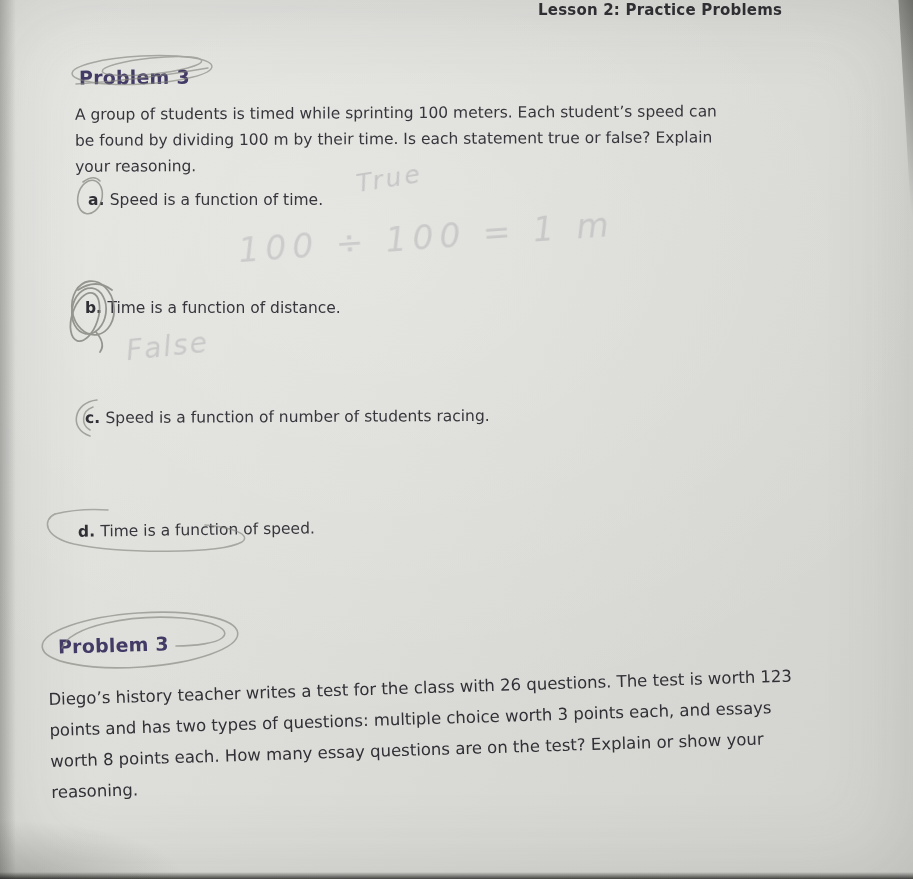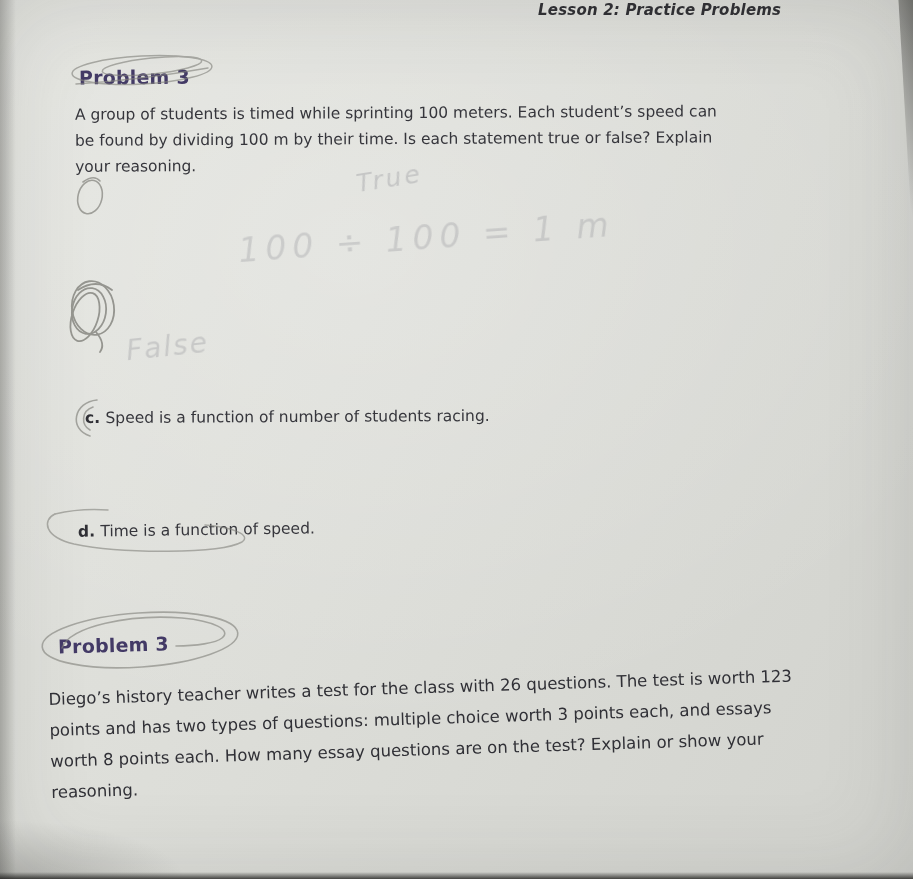--- a/index.html
+++ b/index.html
@@ -24,21 +24,21 @@
   .edge-right-top{position:absolute;right:0;top:0;width:28px;height:250px;
     background:linear-gradient(255deg, rgba(50,50,47,.60), rgba(50,50,47,0) 62%);
     clip-path:polygon(100% 0, 48% 0, 100% 100%);}
   .edge-bottom{position:absolute;left:0;right:0;bottom:0;height:7px;
     background:linear-gradient(0deg, rgba(28,28,26,.78), rgba(28,28,26,0));}
   .edge-bl{position:absolute;left:0;bottom:0;width:220px;height:60px;
     background:radial-gradient(120% 140% at 0% 100%, rgba(40,40,38,.22), rgba(40,40,38,0) 70%);}
 
   .hdr{
     position:absolute;left:538px;top:1px;
-    font-size:15px;font-weight:bold;color:#2f2f33;letter-spacing:.2px;font-style:italic;
+    font-size:15px;font-weight:bold;color:#2f2f33;letter-spacing:.2px;
   }
   .ptitle{
     position:absolute;margin:0;
     font-size:19px;font-weight:bold;color:#433a66;letter-spacing:.2px;
   }
   .ptitle.t2{left:79px;top:66px;transform:rotate(-.4deg);}
   .ptitle.t3{left:58px;top:634px;transform:rotate(-1.6deg);}
   .pbody{
     position:absolute;margin:0;color:#36363c;
   }
@@ -69,20 +69,28 @@
 <body>
 
 <div class="photo">
   <div class="paper">
 
     <div class="hdr">Lesson 2: Practice Problems</div>
 
     <h2 class="ptitle t2">Problem 3</h2>
     <p class="pbody b2">A group of students is timed while sprinting 100 meters. Each student’s speed can be found by dividing 100 m by their time. Is each statement true or false? Explain your reasoning.</p>
 
+    <div class="item ia">
+      <span class="ilabel">a. </span>
+      <span class="itext">Speed is a function of time.</span>
+    </div>
+    <div class="item ib">
+      <span class="ilabel">b. </span>
+      <span class="itext">Time is a function of distance.</span>
+    </div>
     <div class="item ic">
       <span class="ilabel">c. </span>
       <span class="itext">Speed is a function of number of students racing.</span>
     </div>
     <div class="item id">
       <span class="ilabel">d. </span>
       <span class="itext">Time is a function of speed.</span>
     </div>
 
     <h2 class="ptitle t3">Problem 3</h2>

